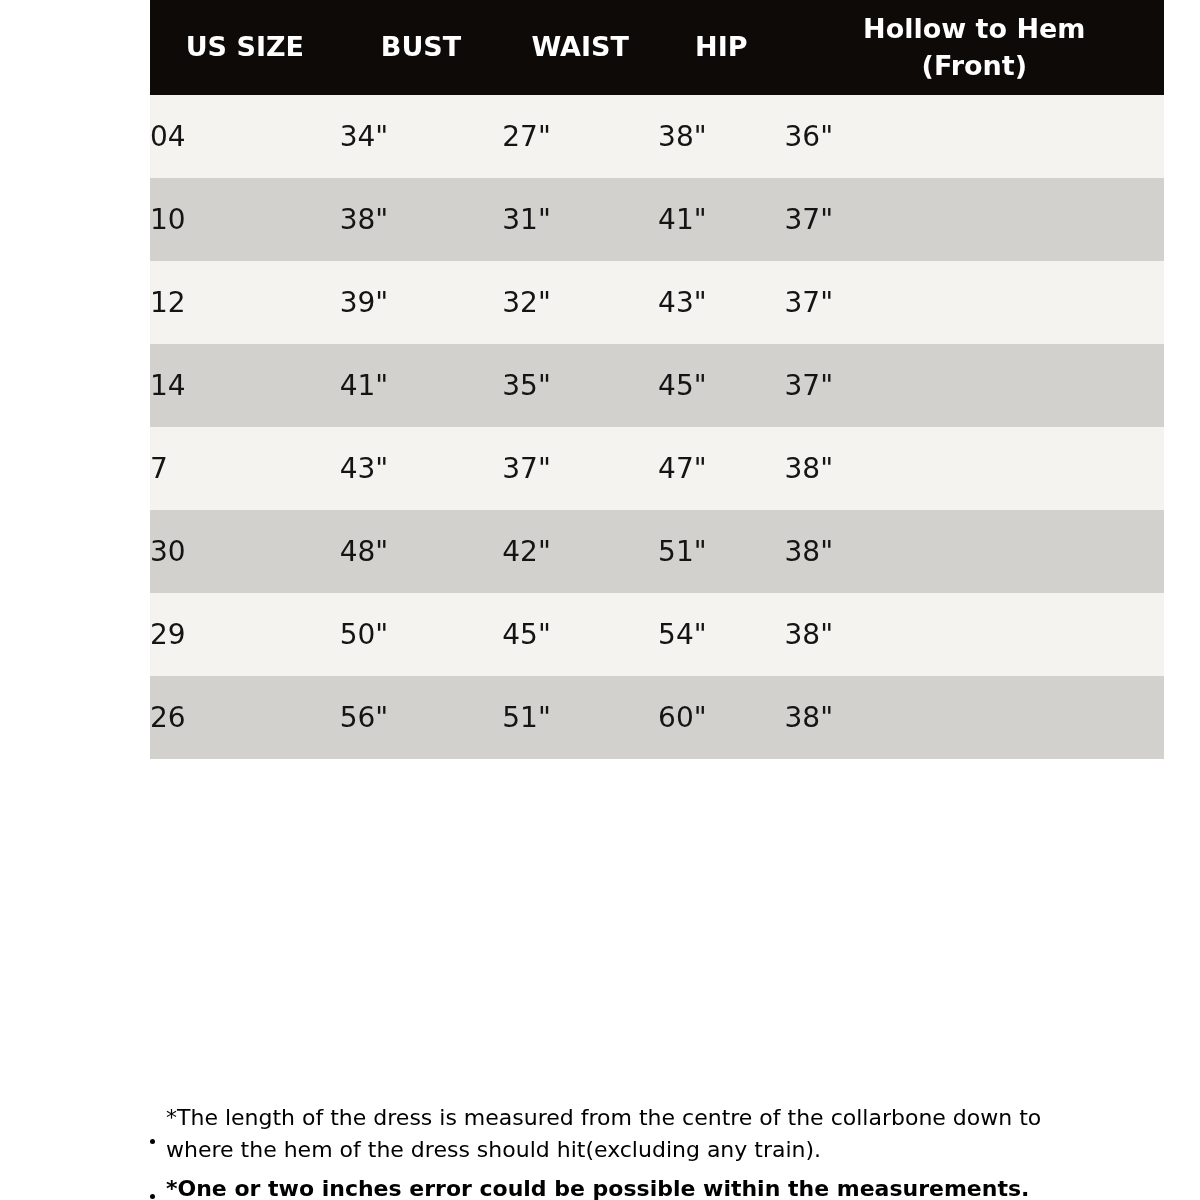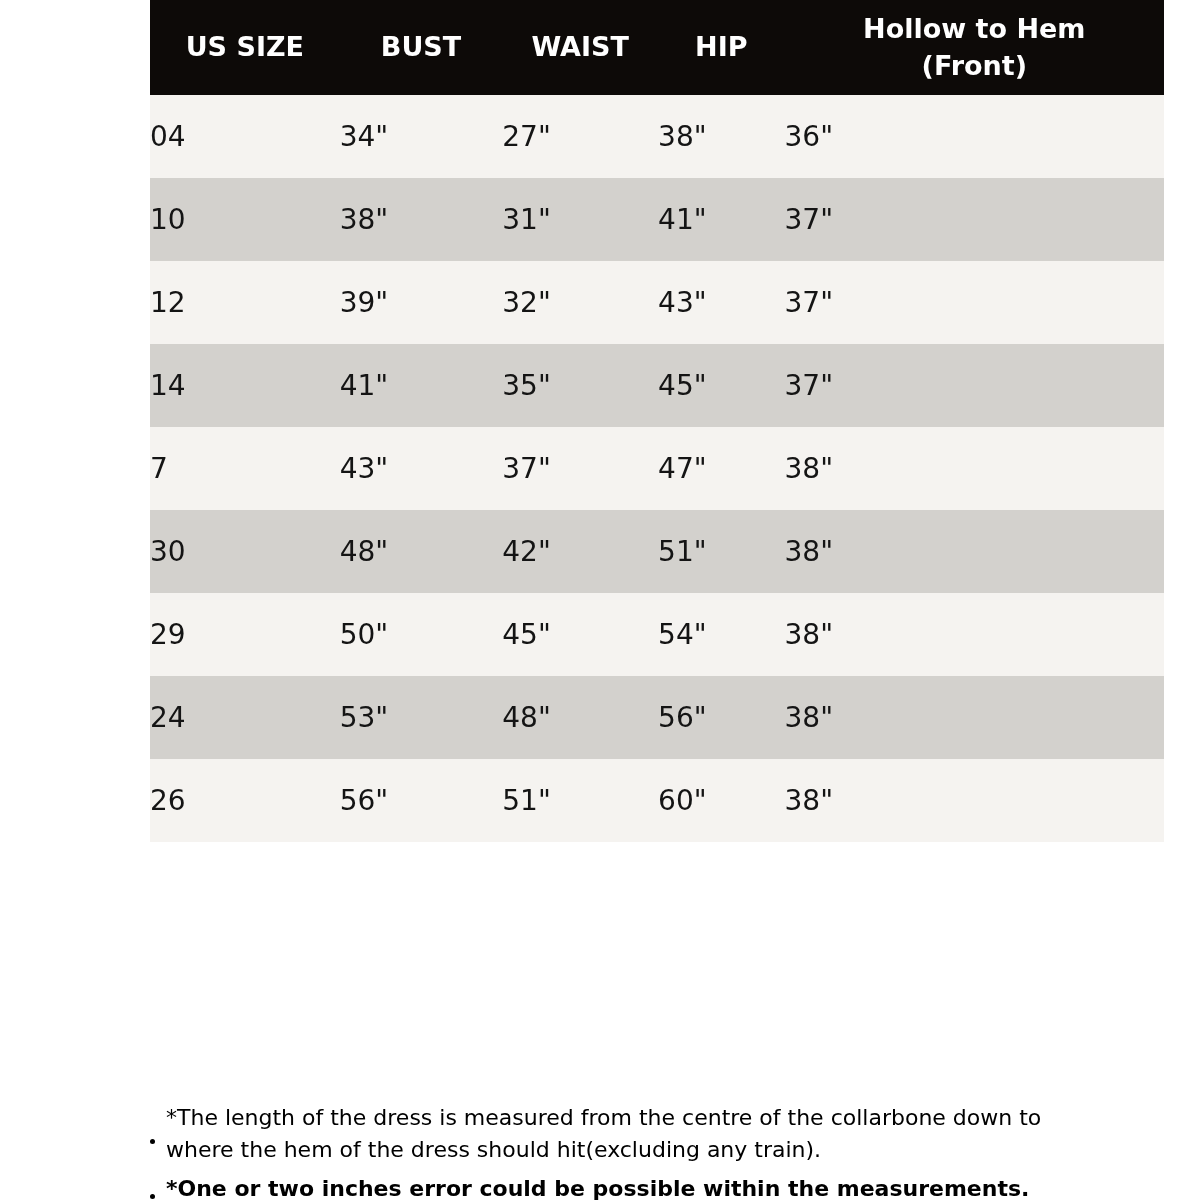--- a/index.html
+++ b/index.html
@@ -141,27 +141,20 @@
           <td>38"</td>
         </tr>
         <tr>
           <td>29</td>
           <td>50"</td>
           <td>45"</td>
           <td>54"</td>
           <td>38"</td>
         </tr>
         <tr>
-          <td>24</td>
-          <td>53"</td>
-          <td>48"</td>
-          <td>56"</td>
-          <td>38"</td>
-        </tr>
-        <tr>
           <td>26</td>
           <td>56"</td>
           <td>51"</td>
           <td>60"</td>
           <td>38"</td>
         </tr>
       </tbody>
   </table>
 </div>
 

